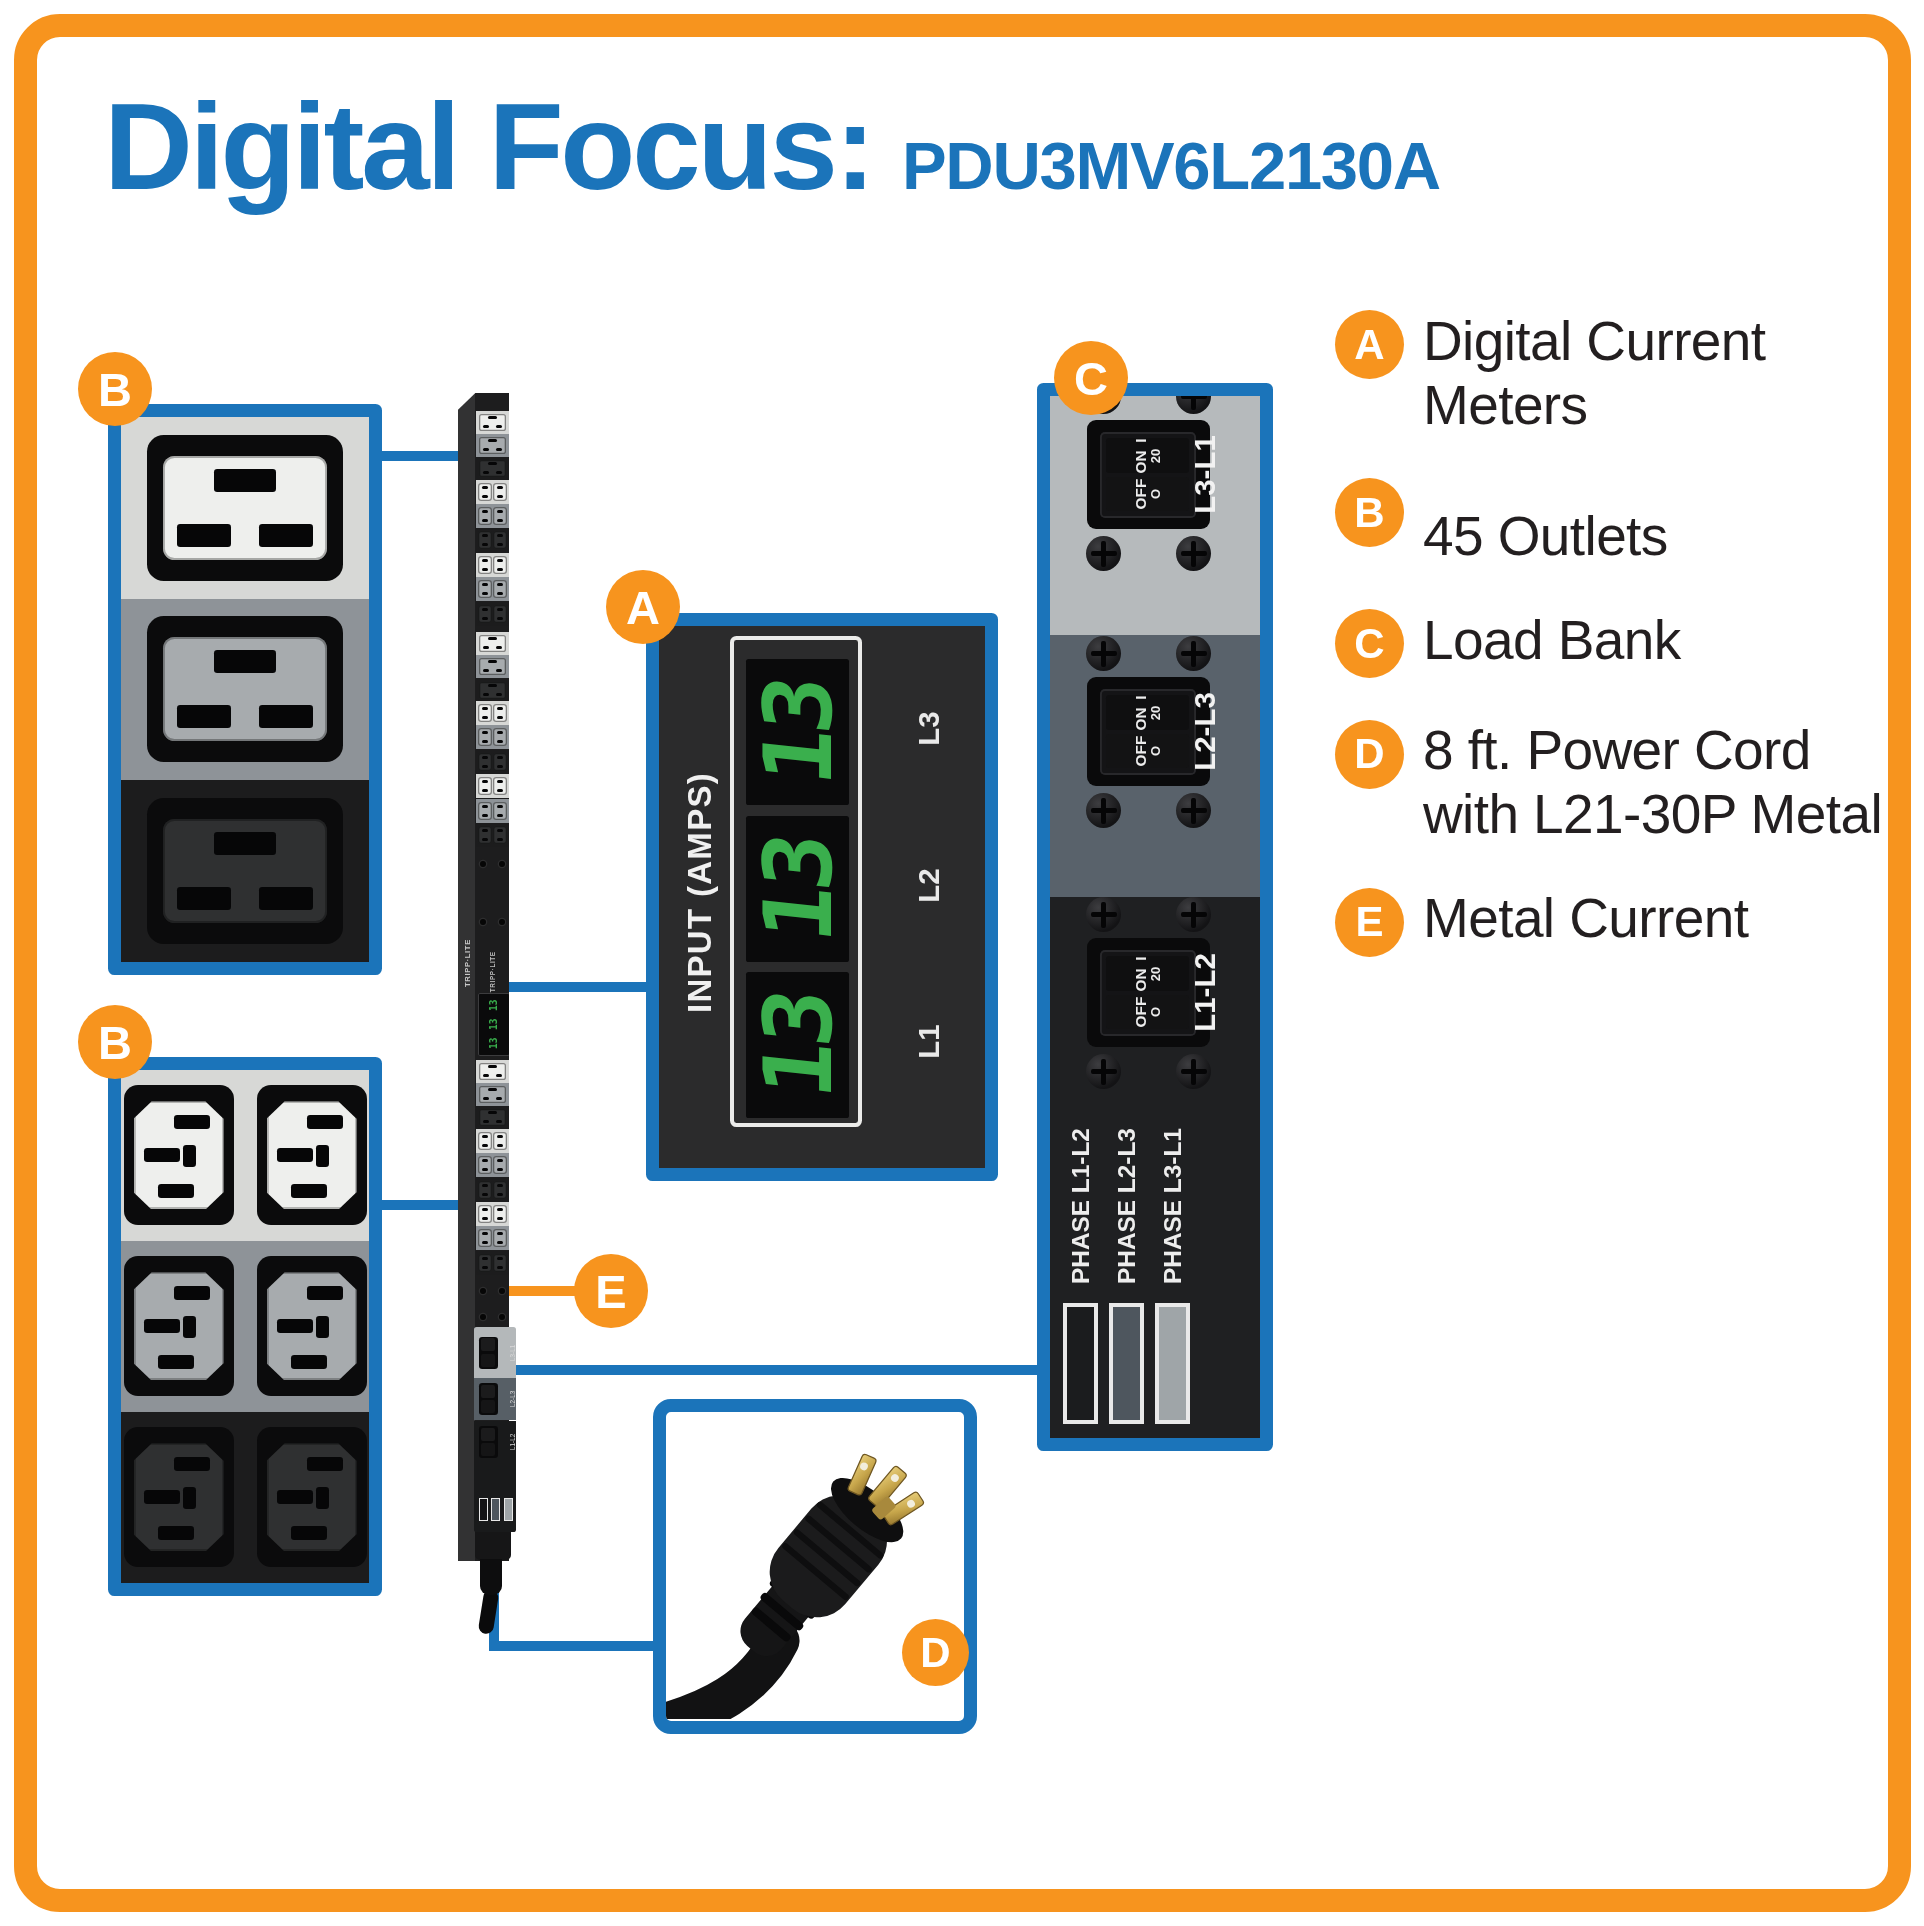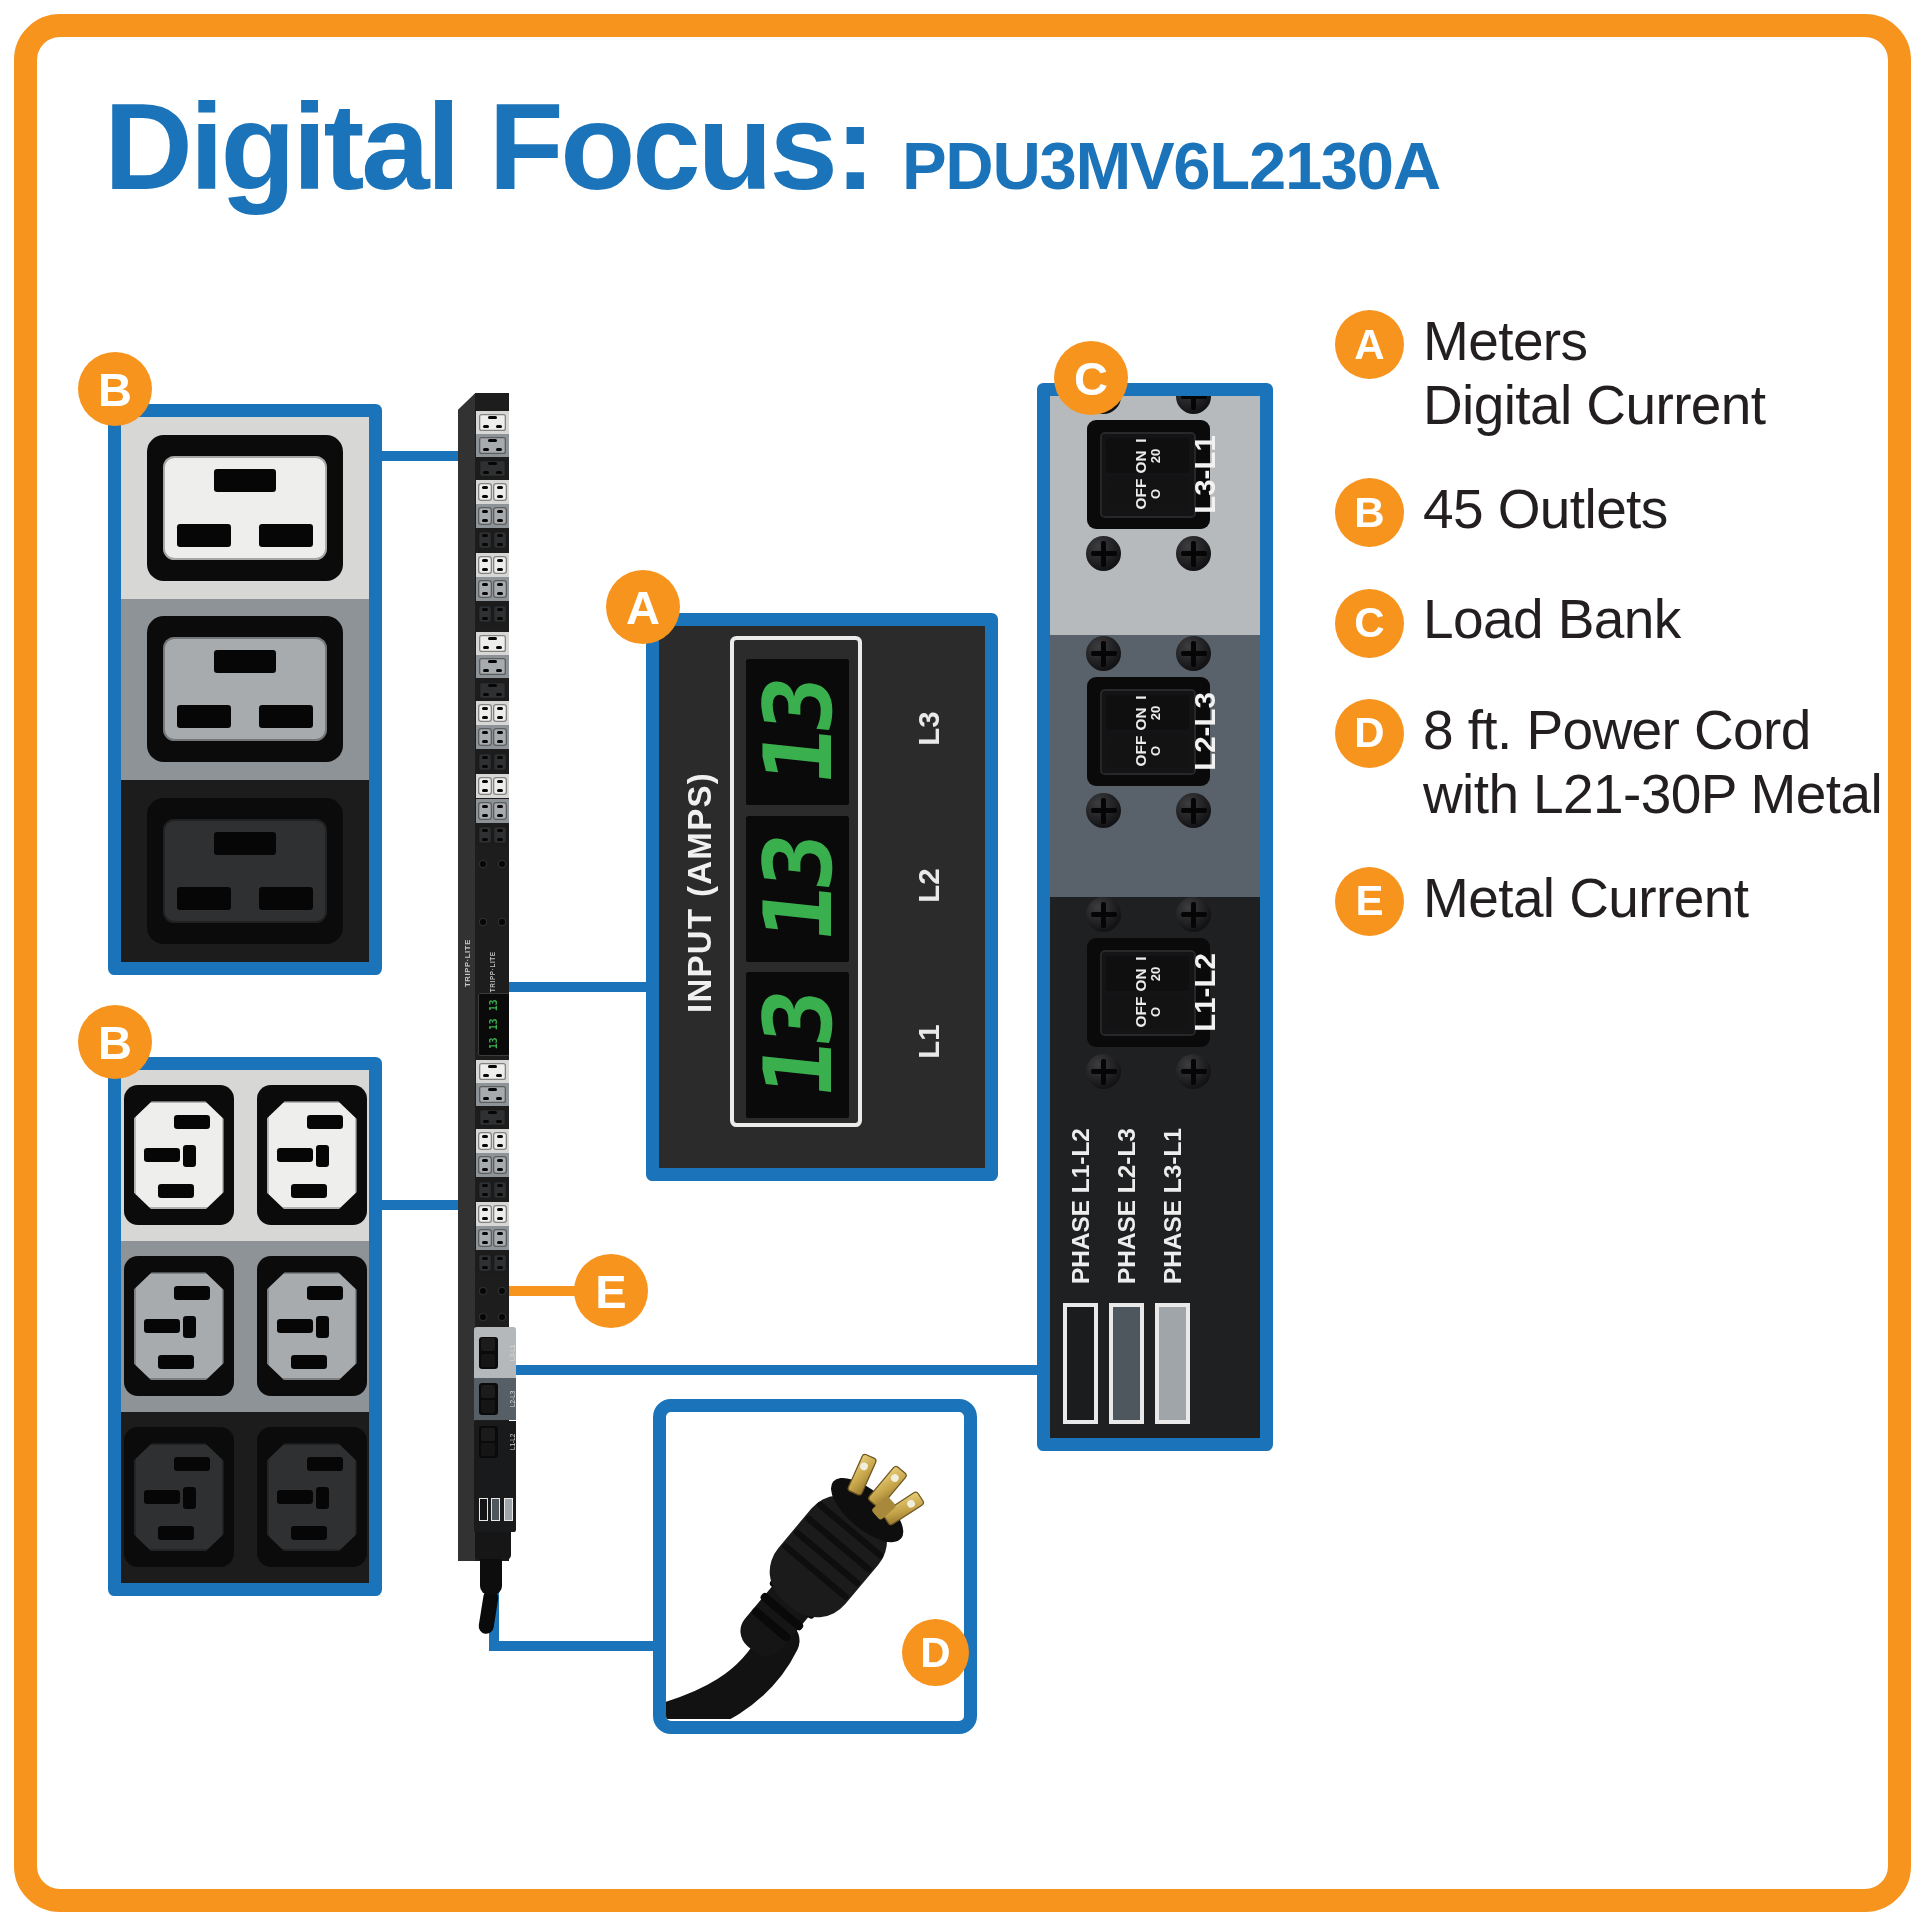--- a/index.html
+++ b/index.html
@@ -668,29 +668,29 @@
   <div class="co co-mid" style="left:902px;top:1619px;">
     <span>D</span>
     </div>
 
   <div id="featureList">
       <div class="feat" style="position: relative;">
         <div class="fbadge" style="position: relative;">
           <div style="position: relative;">A</div>
         </div>
         <div class="ftext" style="position: relative;">
+          <div class="fline" style="position: relative;">Digital Current</div>
           <div class="fline" style="position: relative;">Meters</div>
-          <div class="fline" style="position: relative;">Digital Current</div>
         </div>
       </div>
       <div class="feat" style="position: relative;">
         <div class="fbadge" style="position: relative;">
           <div style="position: relative;">B</div>
         </div>
-        <div class="ftext" style="position: relative;">
+        <div class="ftext" style="position: relative; margin-top: 27px;">
           <div class="fline" style="position: relative;">45 Outlets</div>
         </div>
       </div>
       <div class="feat" style="position: relative;">
         <div class="fbadge" style="position: relative;">
           <div style="position: relative;">C</div>
         </div>
         <div class="ftext" style="position: relative;">
           <div class="fline" style="position: relative;">Load Bank</div>
         </div>

